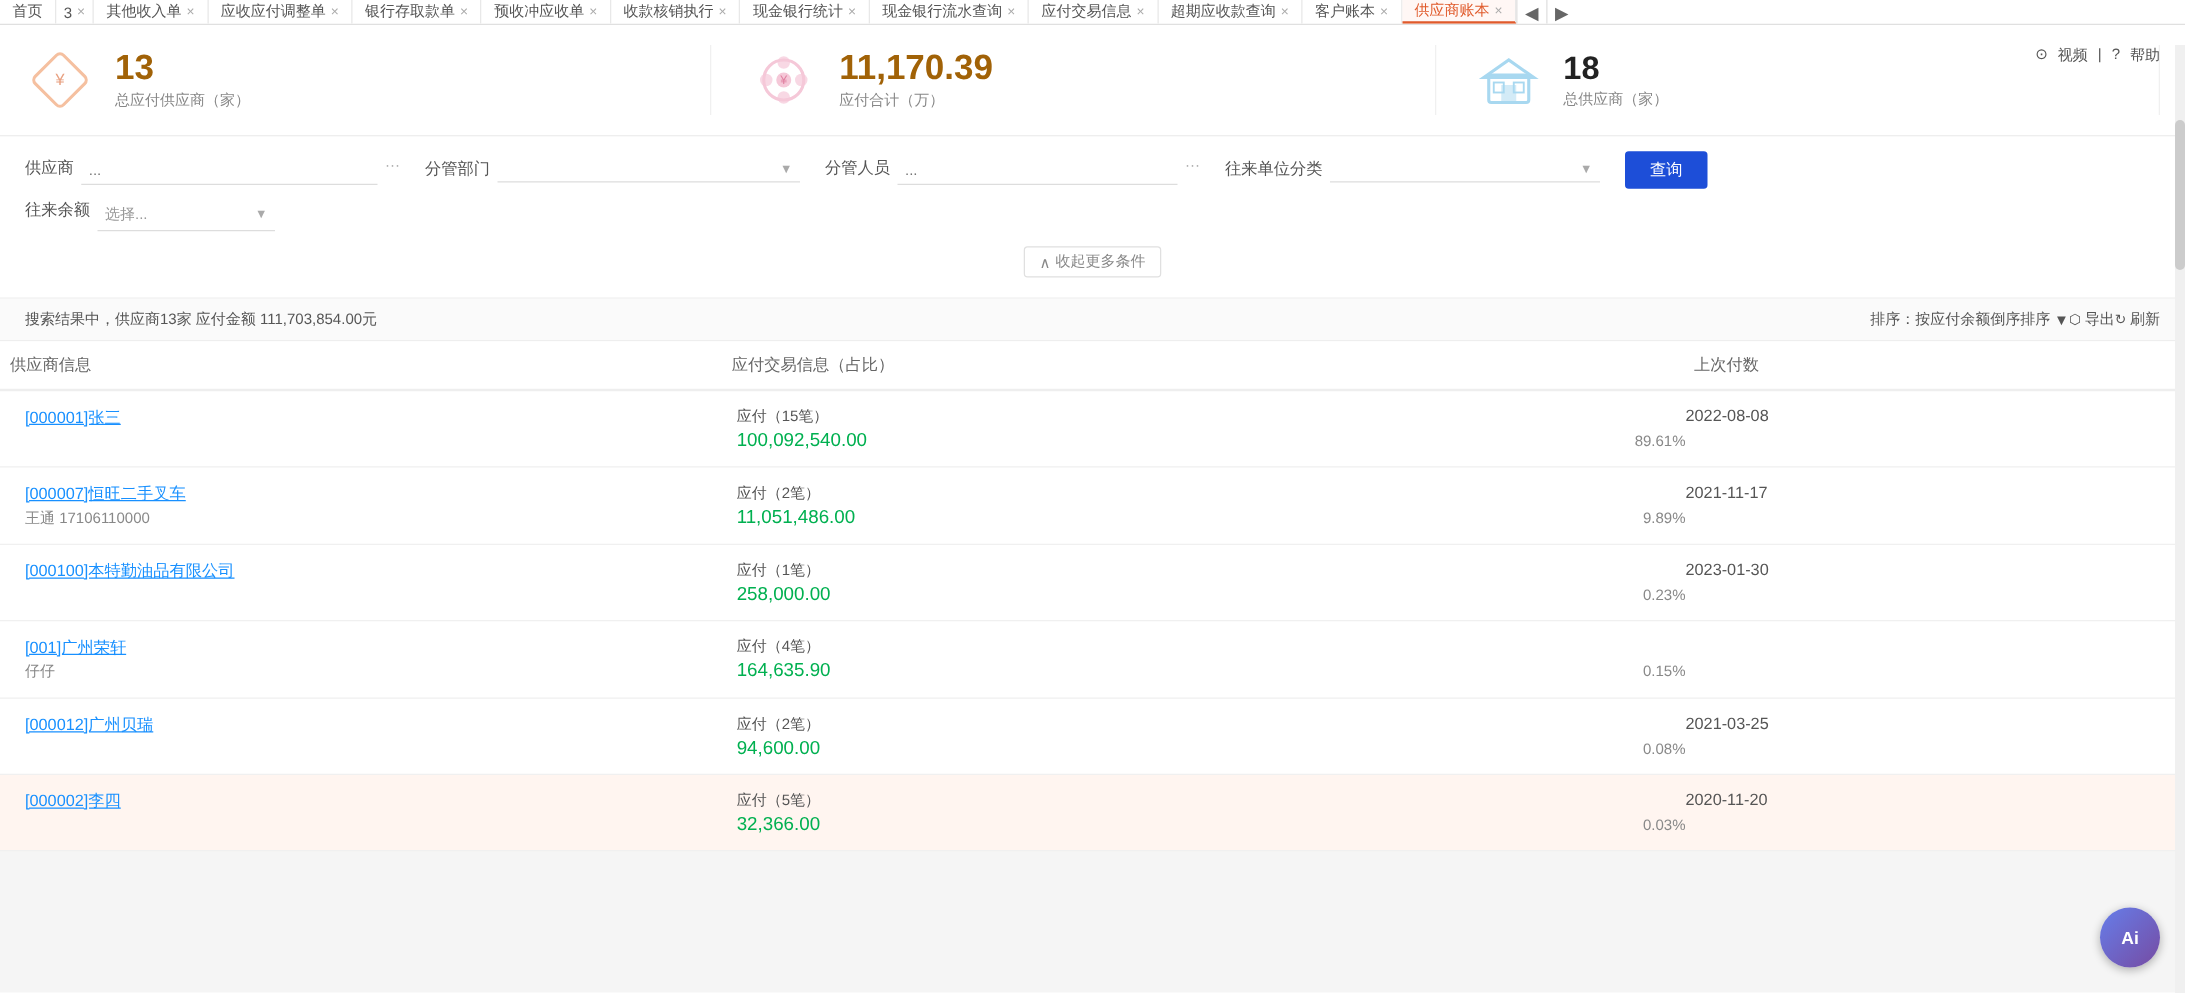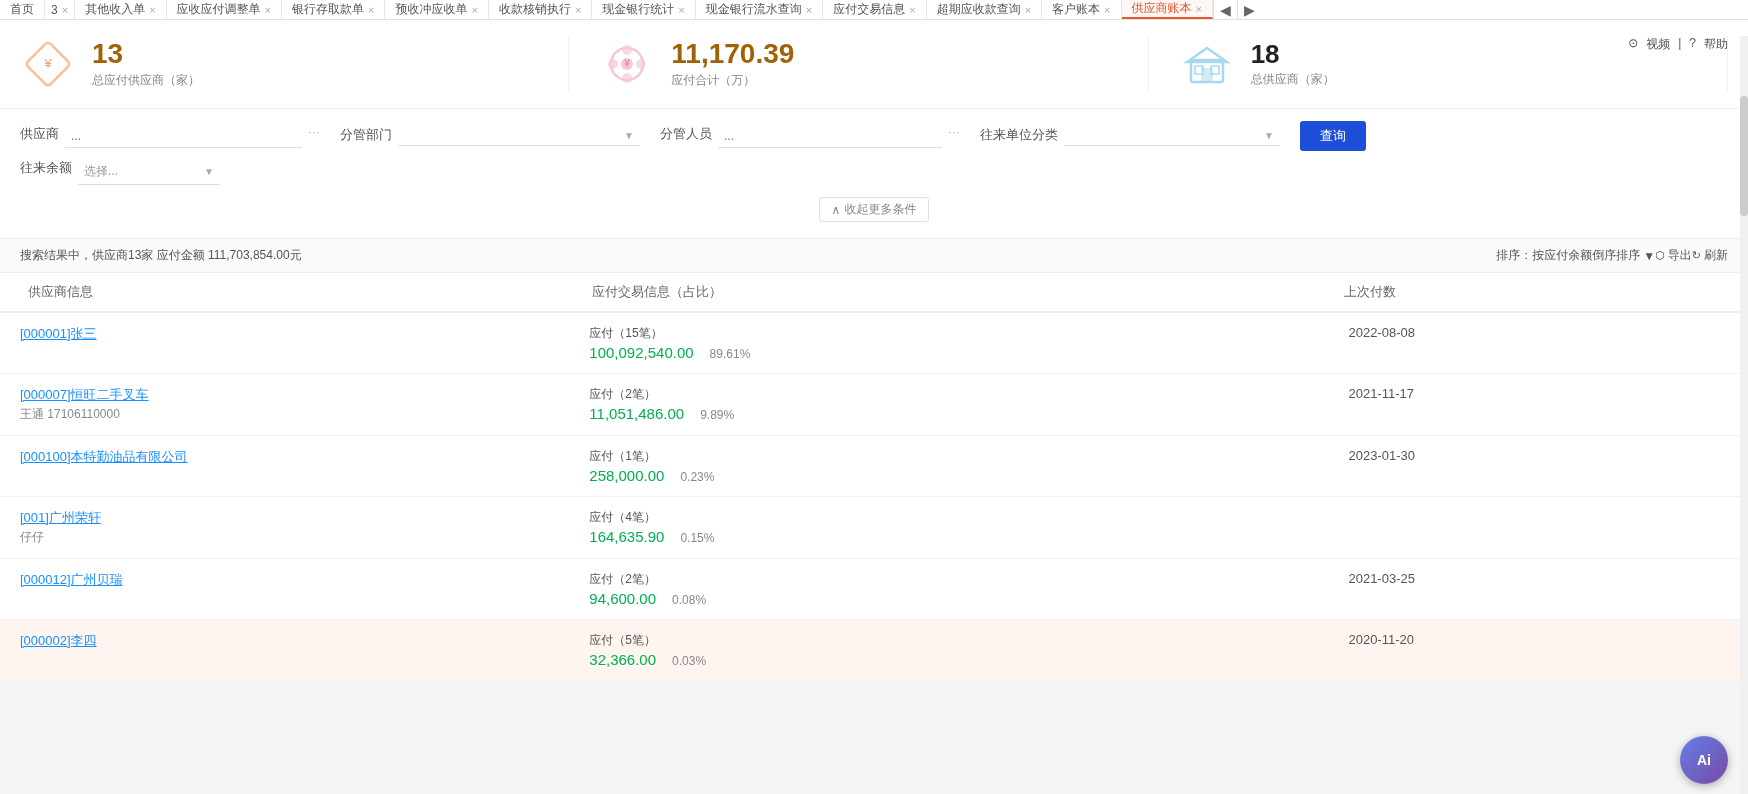--- a/index.html
+++ b/index.html
@@ -194,21 +194,21 @@
       font-size: 12px;
     }
 
     
     .data-table {
       background: #fff;
       margin: 0;
     }
     .table-header {
       display: flex;
-      padding: 10px 28px;
+      padding: 10px 8px;
       border-bottom: 2px solid #eee;
       font-size: 13px;
       color: #666;
       font-weight: 500;
     }
     .col-supplier { flex: 3; }
     .col-transaction { flex: 4; }
     .col-lastpay { flex: 2; }
 
     .table-row {
@@ -229,21 +229,21 @@
 
     .transaction-info { display: flex; flex-direction: column; gap: 2px; }
     .trans-label { font-size: 12px; color: #555; }
     .trans-amount {
       font-size: 15px;
       color: #00b050;
       font-weight: 500;
       cursor: pointer;
     }
     .trans-percent { font-size: 12px; color: #888; margin-left: 16px; }
-    .trans-row { display: flex; align-items: baseline; gap: 0; }
+    .trans-row { display: flex; align-items: baseline; gap: 0; justify-content: space-between; }
 
     .last-pay { font-size: 13px; color: #555; }
 
     .scrollbar-track {
       position: fixed;
       right: 0;
       top: 36px;
       bottom: 0;
       width: 8px;
       background: #f0f0f0;
@@ -556,19 +556,19 @@
         <span class="trans-amount">32,366.00</span>
         <span class="trans-percent">0.03%</span>
       </div>
     </div>
     <div class="col-lastpay">
       <span class="last-pay">2020-11-20</span>
     </div>
   </div>
 </div>
 
-<div style="position:fixed; bottom: 10px; right: 20px; background: linear-gradient(135deg, #667eea, #764ba2); color: white; border-radius: 50%; width:48px; height:48px; display:flex; align-items:center; justify-content:center; font-size:14px; font-weight:bold; box-shadow: 0 2px 8px rgba(0,0,0,0.3); cursor:pointer;">
+<div style="position:fixed; bottom: 20px; right: 20px; background: linear-gradient(135deg, #667eea, #764ba2); color: white; border-radius: 50%; width:48px; height:48px; display:flex; align-items:center; justify-content:center; font-size:14px; font-weight:bold; box-shadow: 0 2px 8px rgba(0,0,0,0.3); cursor:pointer;">
   <span>Ai</span>
 </div>
 
 <div class="scrollbar-track">
   <div class="scrollbar-thumb"></div>
 </div>
 
 </body></html>

